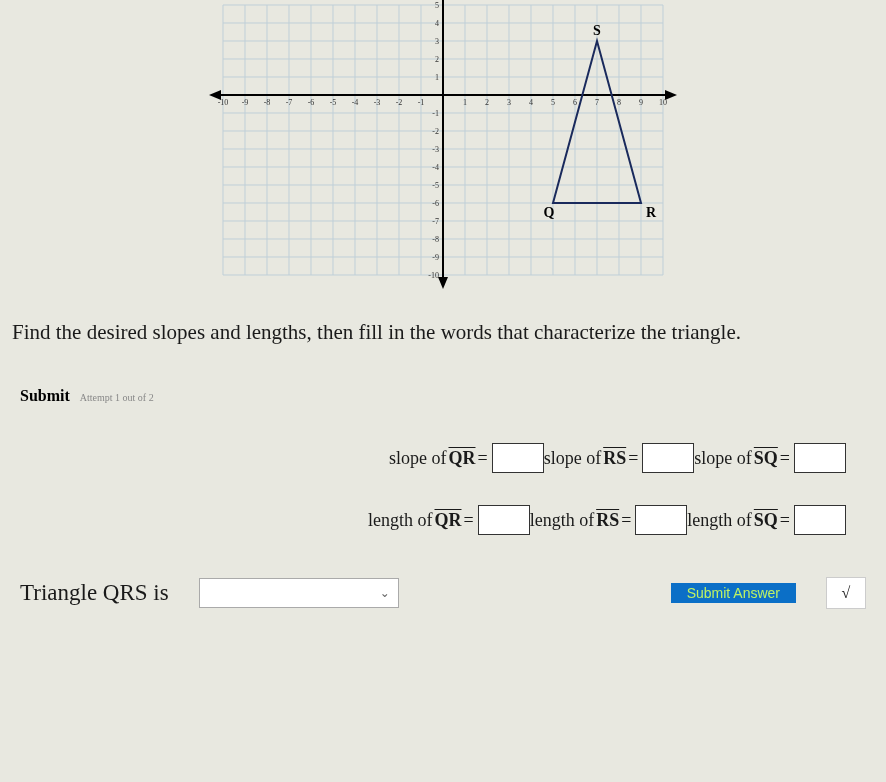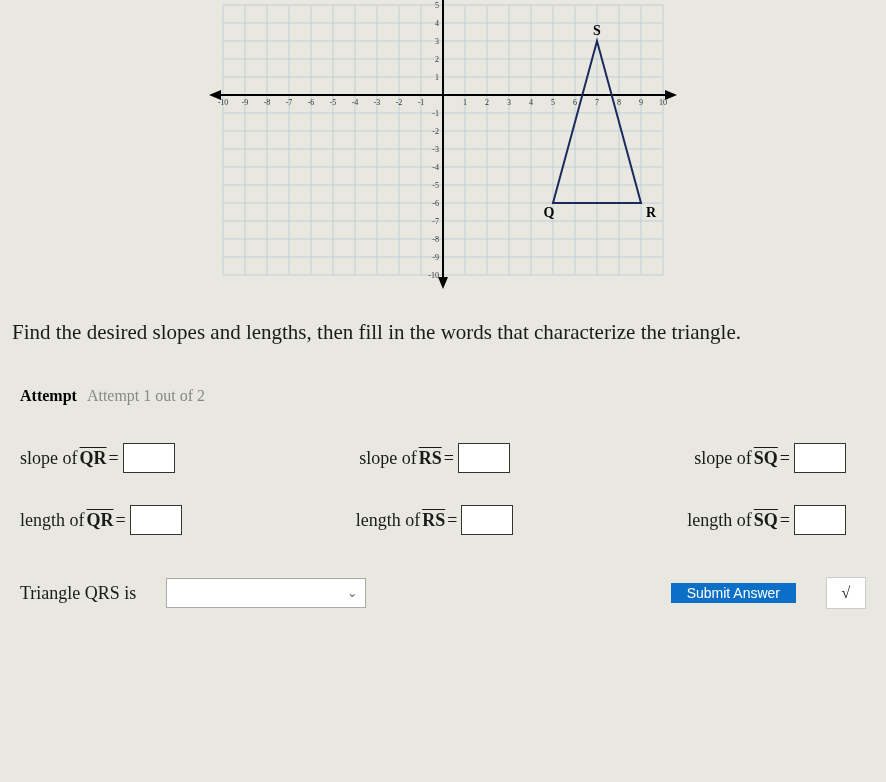--- a/index.html
+++ b/index.html
@@ -32,26 +32,26 @@
     .answer-header {
       font-size: 16px;
       margin-bottom: 38px;
     }
     .answer-header .label {
       font-weight: bold;
       color: #000;
     }
     .answer-header .attempt {
       color: #888;
-      font-size: 16px;
+      font-size: 10px;
       margin-left: 6px;
     }
     .row {
       display: flex;
-      justify-content: space-between;
+      justify-content: flex-end;
       align-items: center;
       margin-bottom: 32px;
       padding-right: 20px;
     }
     .field-group {
       display: flex;
       align-items: center;
       font-size: 18px;
       white-space: nowrap;
     }
@@ -69,40 +69,40 @@
       margin-left: 4px;
       vertical-align: middle;
     }
     .bottom-row {
       display: flex;
       align-items: center;
       gap: 20px;
       padding: 0 20px;
     }
     .triangle-label {
-      font-size: 18px;
+      font-size: 23px;
     }
     .dropdown {
       width: 200px;
       height: 30px;
       border: 1px solid #aaa;
       background: #fff;
       display: flex;
       align-items: center;
       justify-content: flex-end;
       padding: 0 8px;
       margin-left: 10px;
     }
     .chevron {
       font-size: 12px;
       color: #666;
     }
     .submit-btn {
       background: #0b6fc7;
-      color: #ffffff;
+      color: #bef264;
       border: none;
       padding: 2px 16px;
       font-size: 14px;
       font-family: Arial, sans-serif;
       cursor: pointer;
       margin-left: auto;
     }
     .sqrt-btn {
       width: 40px;
       height: 32px;
@@ -212,21 +212,21 @@
         <text x="458" y="217" font-size="14" font-weight="bold" fill="#000" text-anchor="middle">R</text>
         <text x="404" y="35" font-size="14" font-weight="bold" fill="#000" text-anchor="middle">S</text>
       </g>
   </svg>
 </div>
 
 <div class="prompt">Find the desired slopes and lengths, then fill in the words that characterize the triangle.</div>
 
 <div class="answer-section">
   <div class="answer-header">
-    <span class="label">Attempt</span>
+    <span class="label">Submit</span>
     <span class="attempt">Attempt 1 out of 2</span>
   </div>
 
   <div class="row">
     <div class="field-group">
       <span>slope of </span>
       <span class="overline">QR</span>
       <span> =</span>
       <input class="input-box" style="">
     </div>

